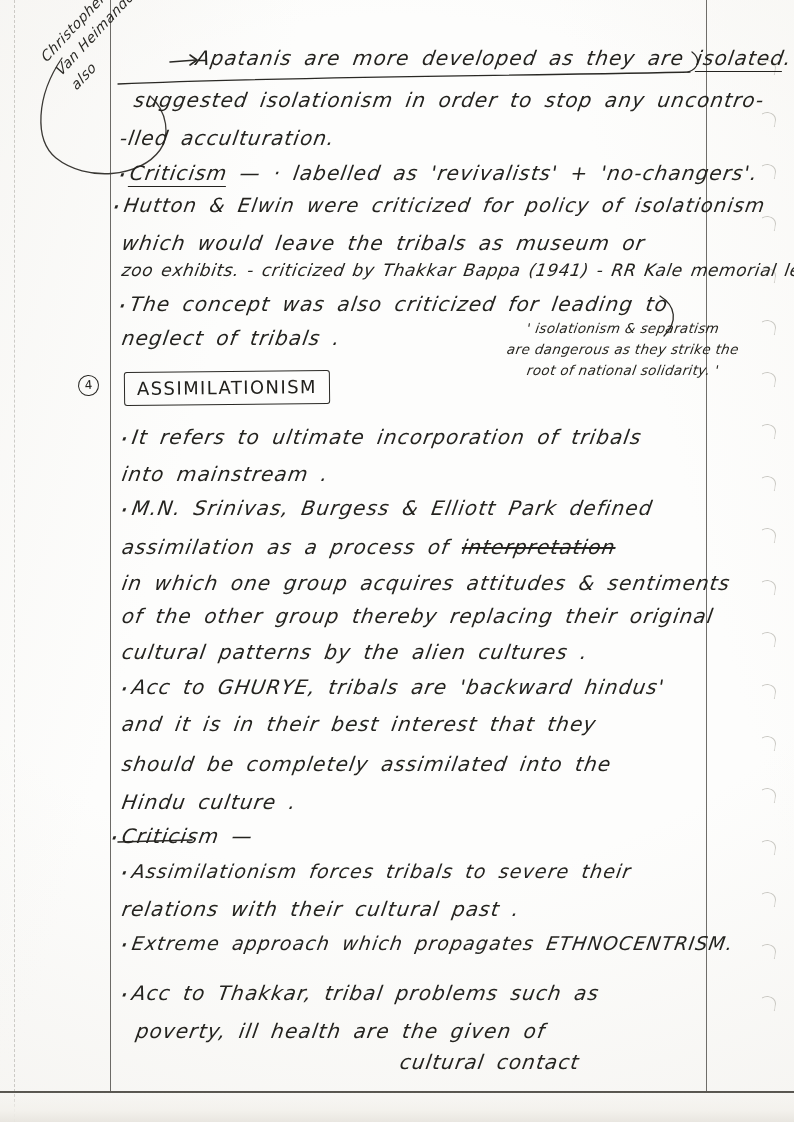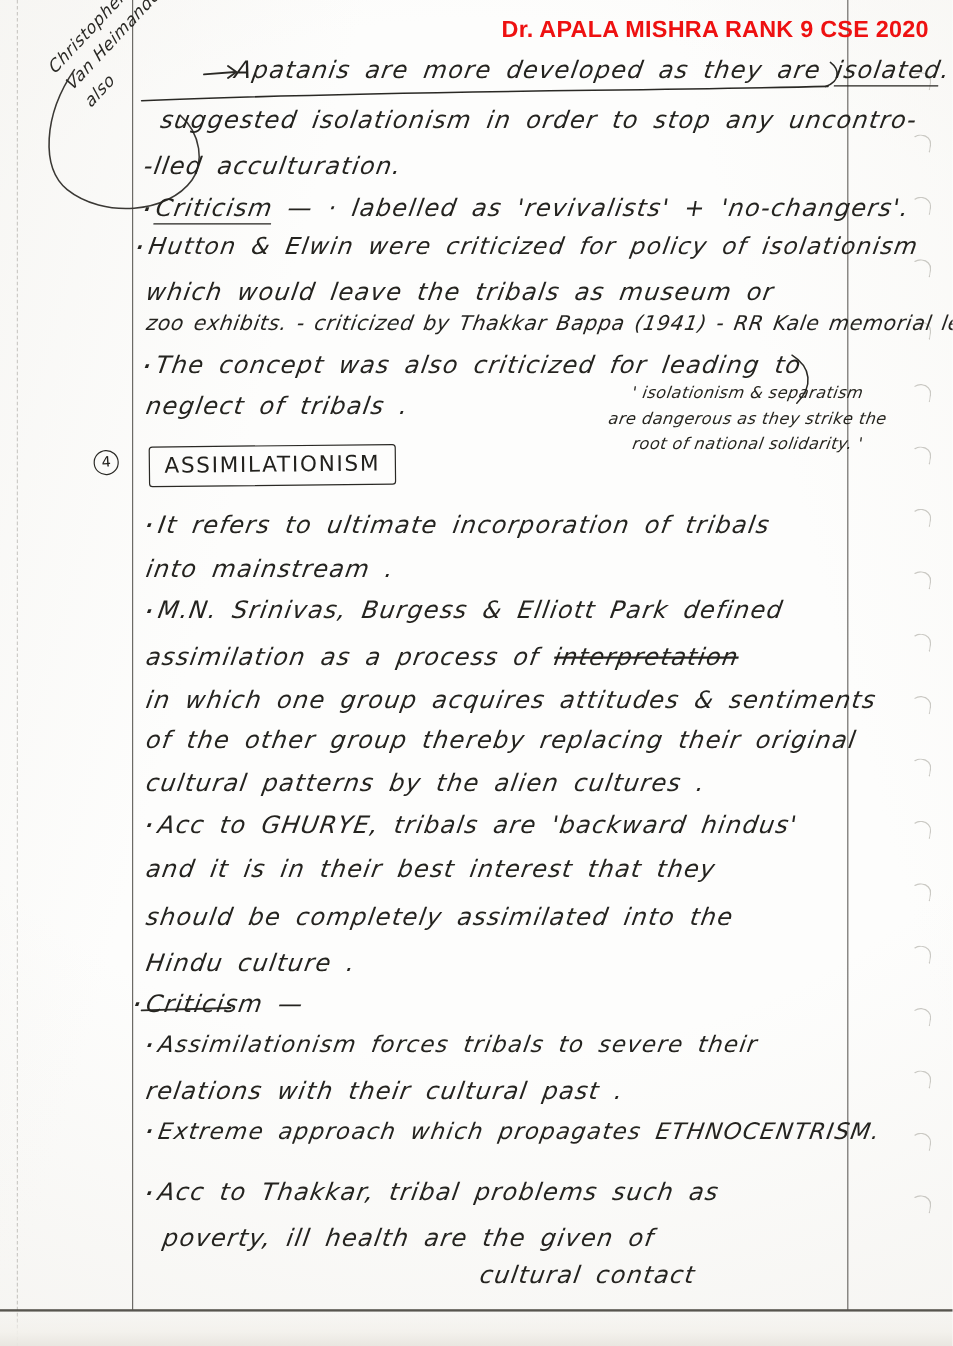--- a/index.html
+++ b/index.html
@@ -244,21 +244,20 @@
     <div class="punch" style="top:572px"></div>
     <div class="punch" style="top:624px"></div>
     <div class="punch" style="top:676px"></div>
     <div class="punch" style="top:728px"></div>
     <div class="punch" style="top:780px"></div>
     <div class="punch" style="top:832px"></div>
     <div class="punch" style="top:884px"></div>
     <div class="punch" style="top:936px"></div>
   </div>
 
-  <div class="red-header">Dr. APALA MISHRA RANK 9 CSE 2020</div>
 
   <svg class="ink" width="794" height="1122">
     <path d="M 62 58 C 36 96, 34 140, 56 158 C 86 182, 140 178, 160 150 C 170 136, 168 112, 150 96" fill="none" stroke="#3a3834" stroke-width="1.3" stroke-linecap="round"></path>
 
     <path d="M 170 62 L 196 60" fill="none" stroke="#2a2925" stroke-width="1.6" stroke-linecap="round"></path>
     <path d="M 190 55 L 197 60 L 190 65" fill="none" stroke="#2a2925" stroke-width="1.6" stroke-linecap="round" stroke-linejoin="round"></path>
 
     <path d="M 118 84 C 300 76, 520 76, 690 72" fill="none" stroke="#2a2925" stroke-width="1.3" stroke-linecap="round"></path>
     <path d="M 688 72 C 700 68, 700 58, 692 52" fill="none" stroke="#2a2925" stroke-width="1.3" stroke-linecap="round"></path>
 

